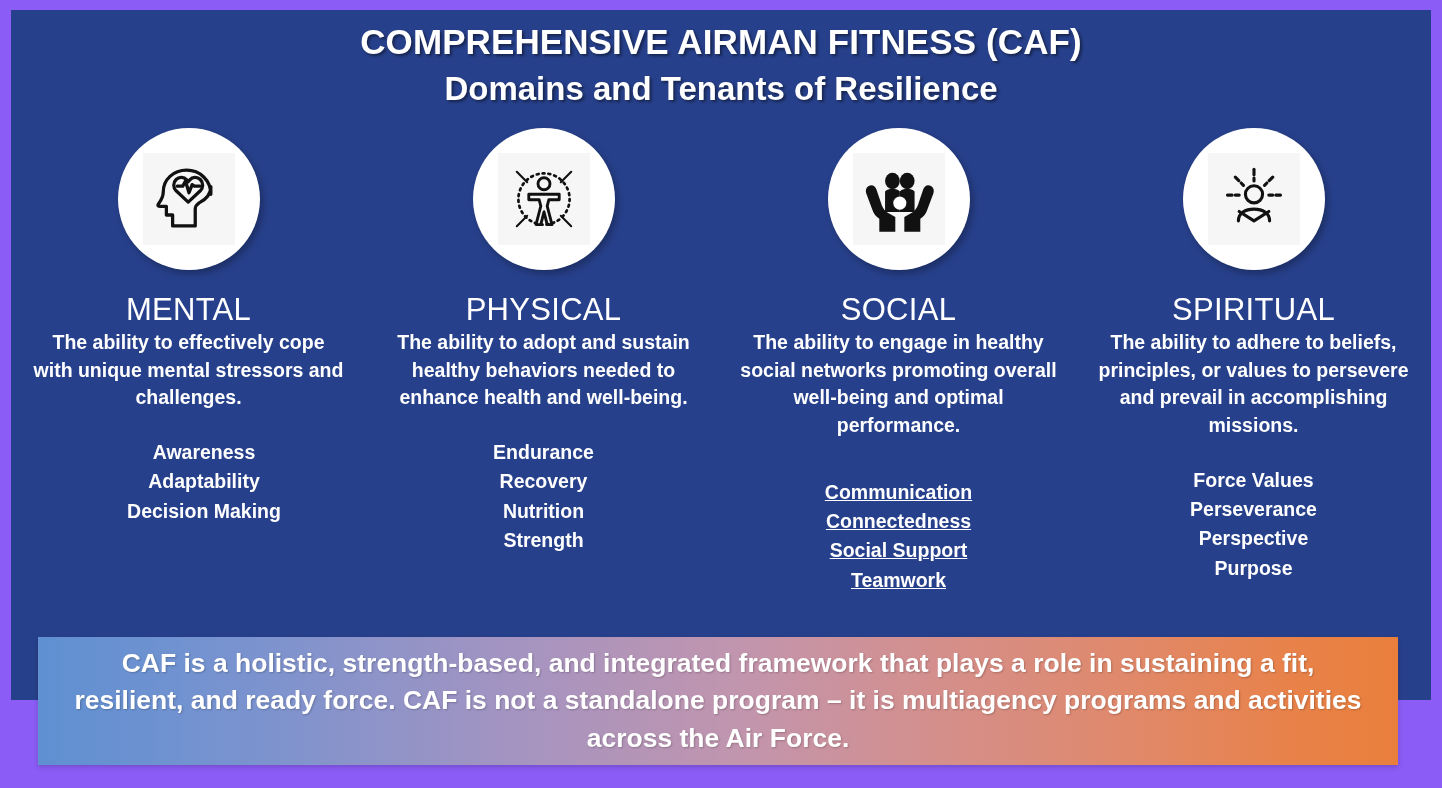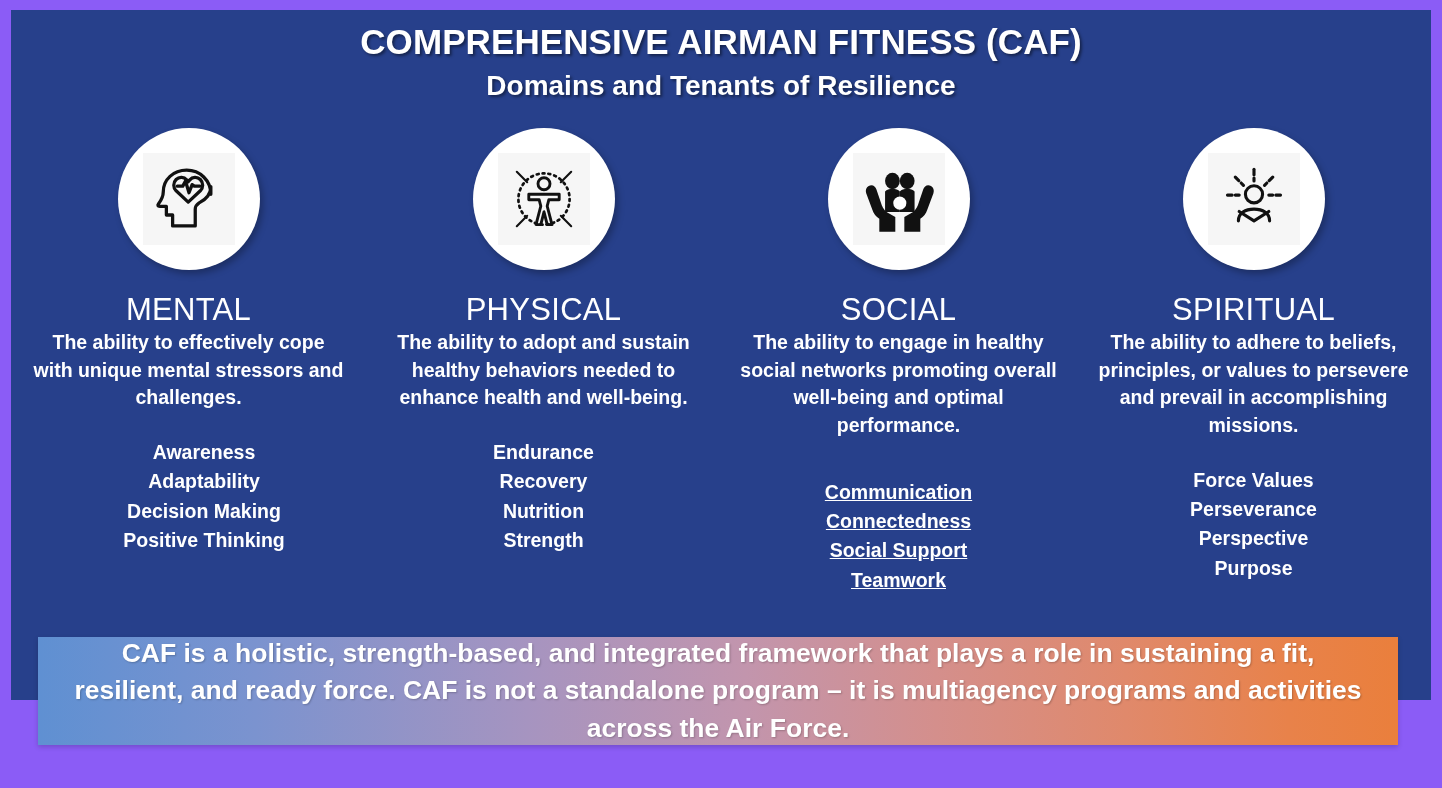--- a/index.html
+++ b/index.html
@@ -44,21 +44,21 @@
     color: #ffffff;
   }
   .title {
     font-size: 35px;
     font-weight: bold;
     letter-spacing: 0.1px;
     line-height: 1.15;
     text-shadow: 2px 2px 3px rgba(0,0,0,0.45);
   }
   .subtitle {
-    font-size: 28px;
+    font-size: 33px;
     font-weight: bold;
     margin-top: 8px;
     line-height: 1.15;
     text-shadow: 2px 2px 3px rgba(0,0,0,0.45);
   }
 
   
   .columns {
     position: absolute;
     left: 11px;
@@ -135,21 +135,21 @@
   .col-physical .domain-desc,
   .col-social .domain-desc,
   .col-spiritual .domain-desc { max-width: 330px; }
 
   
   .banner {
     position: absolute;
     left: 38px;
     top: 637px;
     width: 1360px;
-    height: 108px;
+    height: 128px;
     background: linear-gradient(90deg,
         #5f90d2 0%,
         #7b93cf 16%,
         #a694c0 36%,
         #c295ad 52%,
         #d48f8c 66%,
         #e0896b 80%,
         #e8824a 92%,
         #ea7f3c 100%);
     display: flex;
@@ -190,21 +190,20 @@
             <polyline points="35,33.5 42,33.5 45.5,27 50,42 54,31.5 57,33.5 64,33.5"></polyline>
           </svg>
         </div>
       </div>
       <div class="domain-name">MENTAL</div>
       <div class="domain-desc">The ability to effectively cope with unique mental stressors and challenges.</div>
       <div class="tenets">
         <div class="tenet">Awareness</div>
         <div class="tenet">Adaptability</div>
         <div class="tenet">Decision Making</div>
-        <div class="tenet">Positive Thinking</div>
       </div>
     </div>
 
     <div class="col col-physical">
       <div class="icon-circle">
         <div class="icon-plate">
           <svg width="80" height="80" viewBox="0 0 100 100" fill="none" stroke="#111111" stroke-width="3.6" stroke-linecap="round" stroke-linejoin="round">
             <circle cx="50" cy="50" r="32" stroke-dasharray="2.4 5" stroke-width="3.4"></circle>
             <line x1="16" y1="16" x2="29" y2="29" stroke-width="2.6"></line>
             <line x1="84" y1="16" x2="71" y2="29" stroke-width="2.6"></line>

